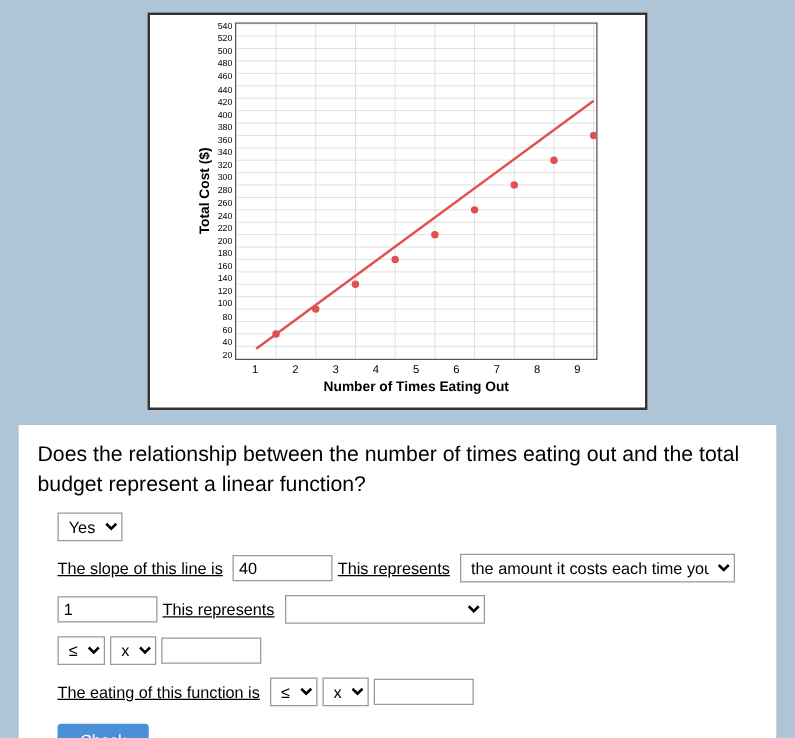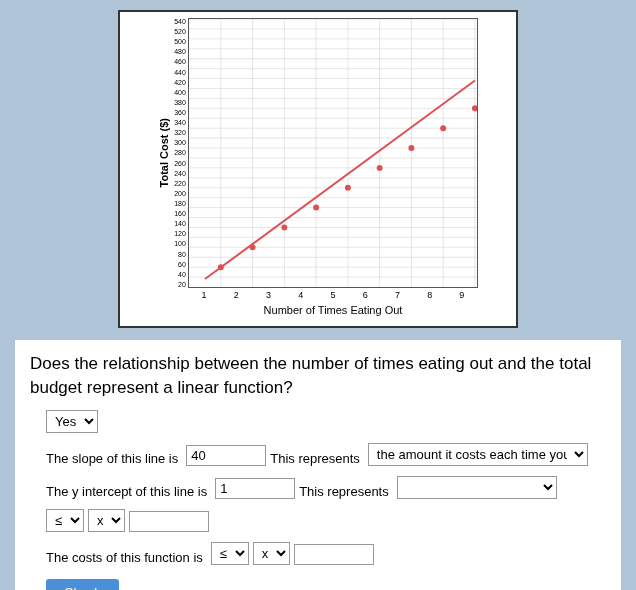--- a/index.html
+++ b/index.html
@@ -81,46 +81,47 @@
       display: flex;
       flex-direction: row;
       justify-content: space-between;
       width: 290px;
       font-size: 9px;
       margin-top: 2px;
     }
     .x-tick { text-align: center; flex: 1; }
     .x-axis-label {
       font-size: 11px;
-      font-weight: normal;
+      font-weight: bold;
       margin-top: 4px;
     }
 
     .questions-area {
       background: white;
       padding: 12px 15px;
       font-size: 13px;
     }
     .question-text {
       font-size: 17px;
       margin-bottom: 10px;
       line-height: 1.4;
     }
     .row {
       display: flex;
       flex-direction: row;
-      align-items: flex-end;
+      align-items: center;
       margin-bottom: 10px;
       flex-wrap: wrap;
       gap: 4px;
       padding-left: 16px;
     }
     .row-label {
       font-size: 13px;
       margin-right: 4px;
+      text-decoration: underline;
     }
     select {
       font-size: 13px;
       padding: 2px 4px;
       border: 1px solid #999;
       background: white;
       cursor: pointer;
     }
     input[type="text"] {
       font-size: 13px;
@@ -269,21 +270,20 @@
       <input type="text" value="40" style="width: 80px;">
       <span class="row-label">This represents</span>
       <select style="width:220px;">
         <option>the amount it costs each time you eat out</option>
         <option>the total budget</option>
         <option>the starting cost</option>
       </select>
     </div>
 
     <div class="row">
-      <span class="row-label">The y intercept of this line is</span>
       <input type="text" value="1" style="width: 80px;">
       <span class="row-label">This represents</span>
       <select style="width:160px;">
         <option value=""></option>
         <option>the starting cost</option>
         <option>the amount it costs each time you eat out</option>
         <option>the total budget</option>
       </select>
     </div>
 
@@ -295,21 +295,21 @@
         <option>&gt;</option>
       </select>
       <select>
         <option>x</option>
         <option>y</option>
       </select>
       <input type="text" style="width: 80px;">
     </div>
 
     <div class="row">
-      <span class="row-label">The costs of this function is</span>
+      <span class="row-label">The eating of this function is</span>
       <select>
         <option>≤</option>
         <option>≥</option>
         <option>&lt;</option>
         <option>&gt;</option>
       </select>
       <select>
         <option>x</option>
         <option>y</option>
       </select>

